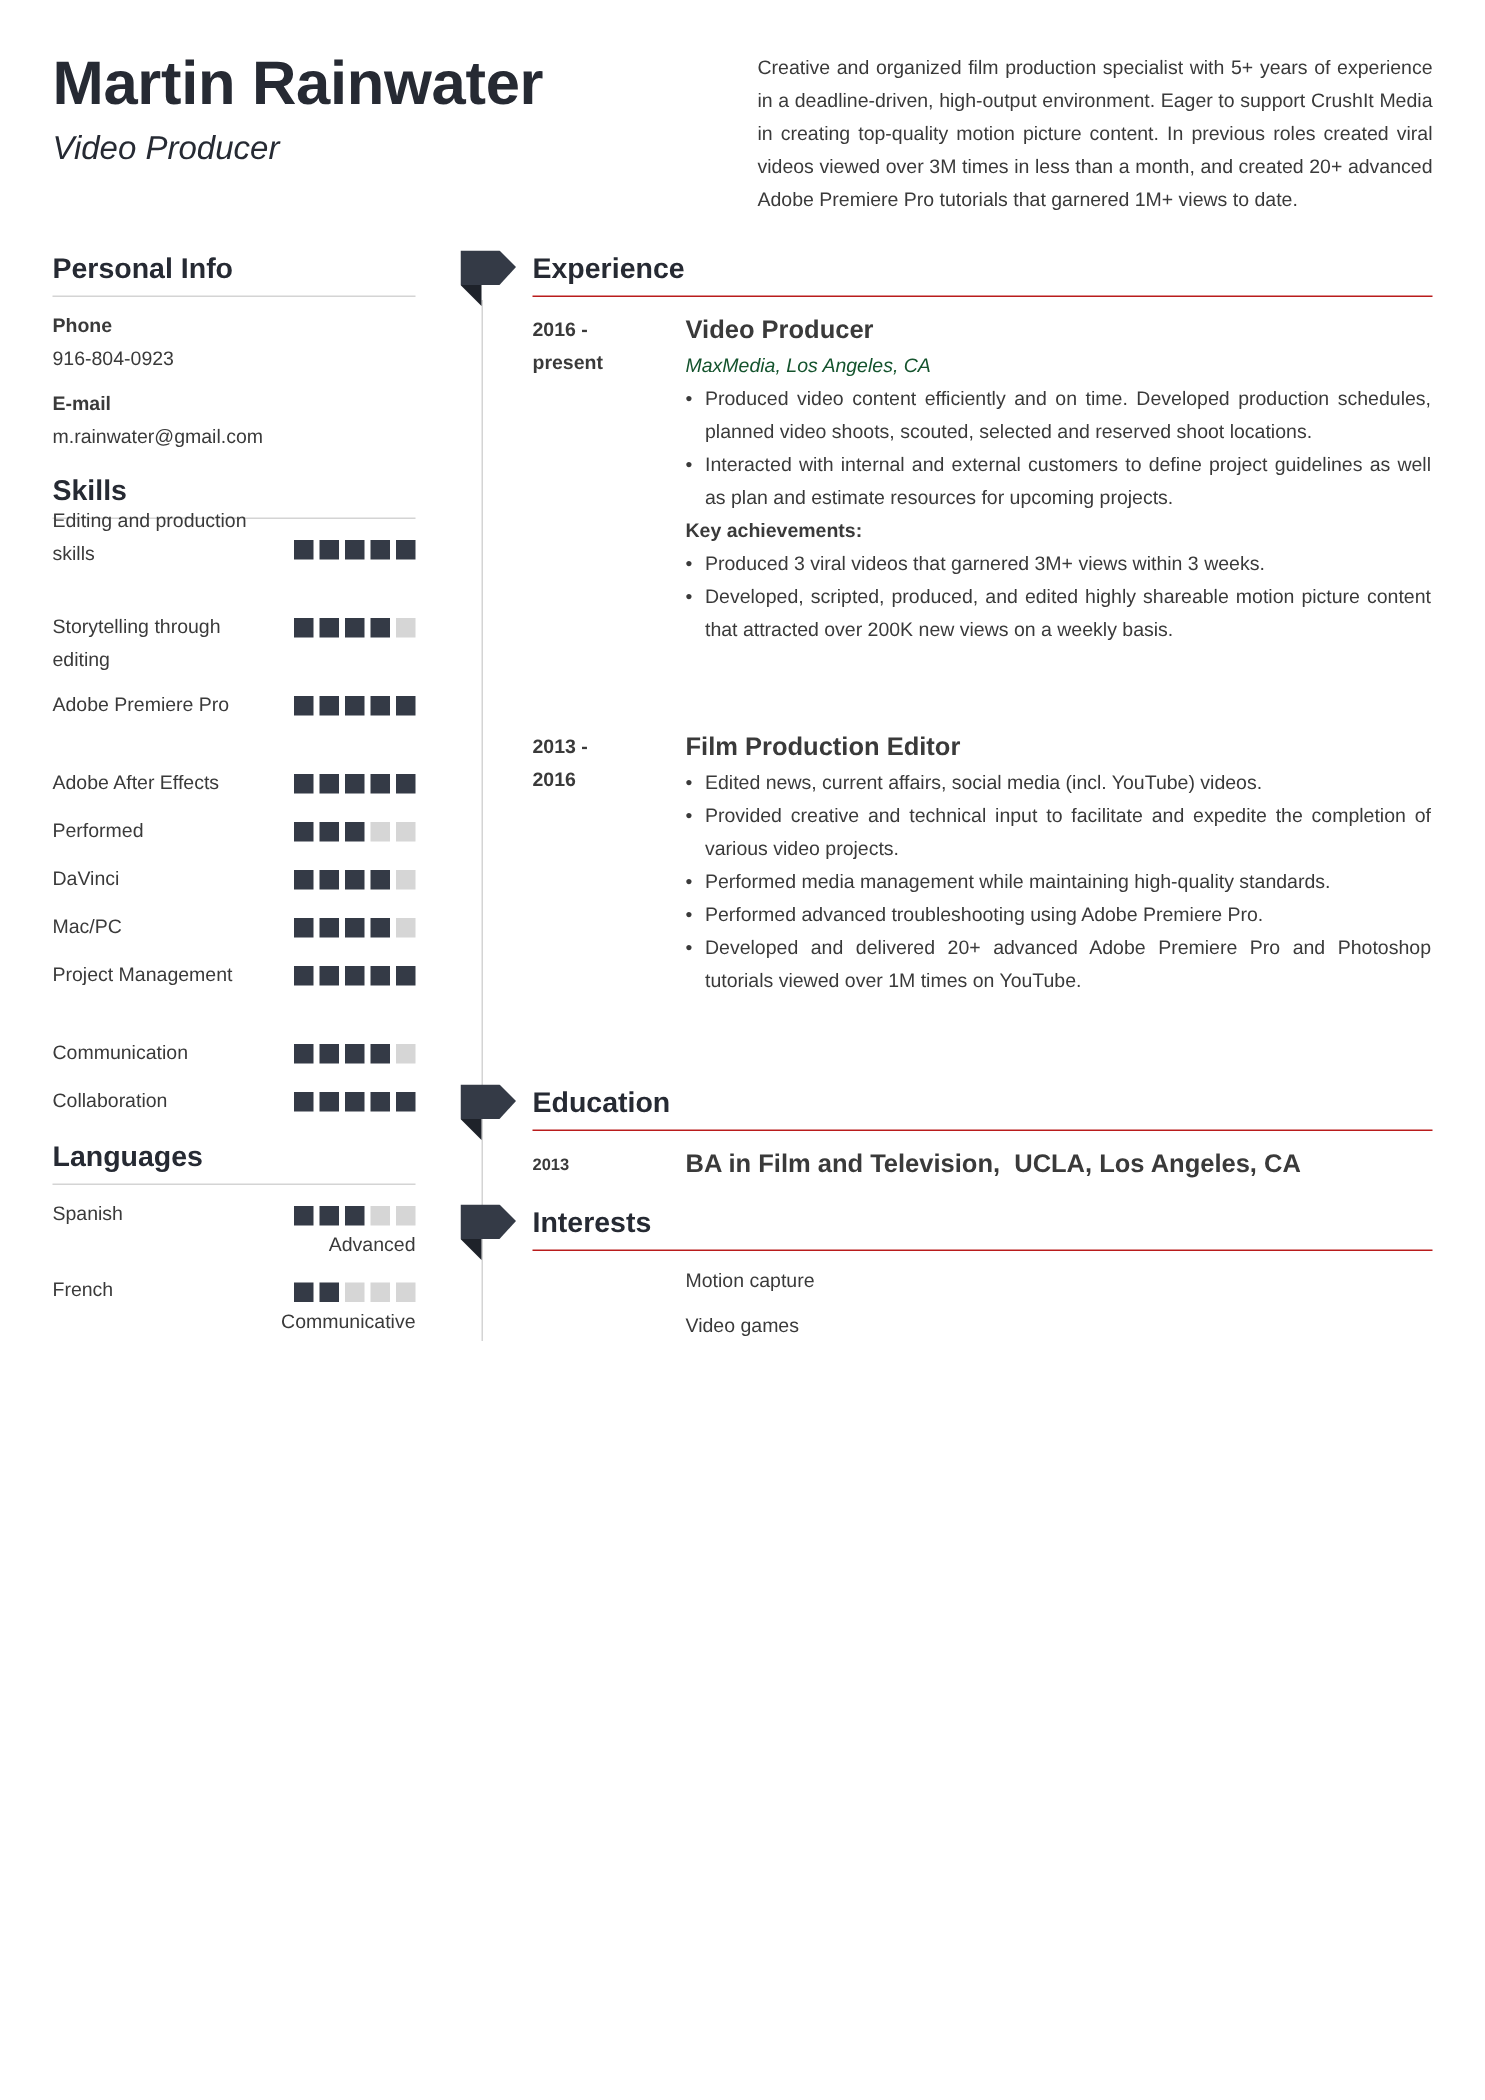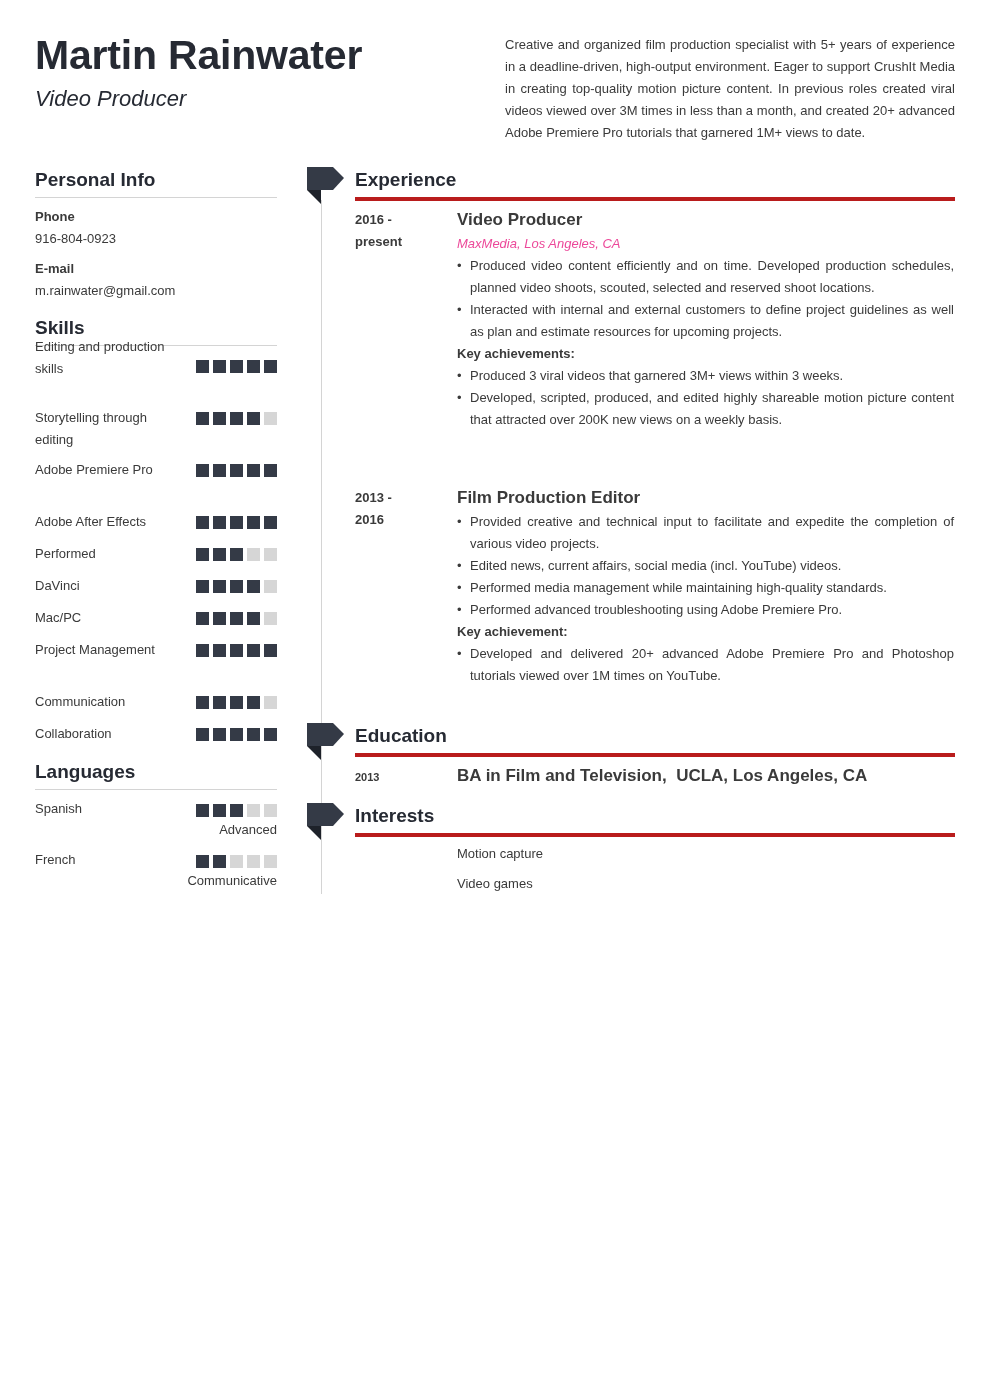--- a/index.html
+++ b/index.html
@@ -17,25 +17,25 @@
 
   .skill-name { left: 35px; width: 150px; font-size: 13px; line-height: 22px; color: #3a3a3a; }
   .dots { left: 196px; display: flex; gap: 4px; }
   .dot { width: 13px; height: 13px; background: #d6d6d6; }
   .dot.on { background: #343a46; }
   .lang-level { right: 713px; font-size: 13px; line-height: 18px; color: #3a3a3a; text-align: right; }
 
   .timeline { left: 321px; top: 200px; width: 1px; height: 694px; background: #d4d4d4; }
   .ribbon { left: 307px; width: 37px; height: 37px; }
 
-  .main-h { left: 355px; width: 600px; font-size: 19px; font-weight: bold; color: #262a33; line-height: 24px; border-bottom: 4px solid #b91c1c; padding-bottom: 5px; }
+  .main-h { left: 355px; width: 600px; font-size: 19px; font-weight: bold; color: #262a33; line-height: 24px; border-bottom: 1px solid #b91c1c; padding-bottom: 5px; }
   .date { left: 355px; font-size: 13px; font-weight: bold; line-height: 22px; color: #3a3a3a; width: 80px; }
   .job { left: 457px; width: 497px; }
   .job-title { font-size: 17px; font-weight: bold; color: #3a3a3a; line-height: 22px; margin-bottom: 2px; }
-  .company { font-size: 13px; font-style: italic; line-height: 22px; color: #ec4899; }
+  .company { font-size: 13px; font-style: italic; line-height: 22px; color: #14532d; }
   .bullets { list-style: none; }
   .bullets li { position: relative; padding-left: 13px; font-size: 13px; line-height: 22px; text-align: justify; color: #3a3a3a; }
   .bullets li::before { content: "\2022"; position: absolute; left: 0; top: 0; }
   .ka { font-size: 13px; font-weight: bold; line-height: 22px; color: #3a3a3a; }
 
   .edu-date { left: 355px; top: 768px; font-size: 11px; font-weight: bold; line-height: 18px; }
   .edu-deg { left: 457px; top: 765px; font-size: 17px; font-weight: bold; line-height: 22px; color: #3a3a3a; white-space: pre; }
   .interest { left: 457px; font-size: 13px; line-height: 18px; color: #3a3a3a; }
 </style>
 </head>
@@ -198,26 +198,25 @@
   </ul>
 </div>
 
 <div class="abs date" style="top:487px;">
   <div>2013 -</div>
   <div>2016</div>
 </div>
 <div class="abs job" style="top:487px;">
   <div class="job-title">Film Production Editor</div>
   <ul class="bullets">
+    <li>Edited news, current affairs, social media (incl. YouTube) videos.</li>
     <li>Provided creative and technical input to facilitate and expedite the completion of various video projects.</li>
-    <li>Edited news, current affairs, social media (incl. YouTube) videos.</li>
     <li>Performed media management while maintaining high-quality standards.</li>
     <li>Performed advanced troubleshooting using Adobe Premiere Pro.</li>
   </ul>
-  <div class="ka">Key achievement:</div>
   <ul class="bullets">
     <li>Developed and delivered 20+ advanced Adobe Premiere Pro and Photoshop tutorials viewed over 1M times on YouTube.</li>
   </ul>
 </div>
 
 <div class="abs main-h" style="top:724px;">Education</div>
 <div class="abs edu-date">2013</div>
 <div class="abs edu-deg">BA in Film and Television,  UCLA, Los Angeles, CA</div>
 
 <div class="abs main-h" style="top:804px;">Interests</div>

